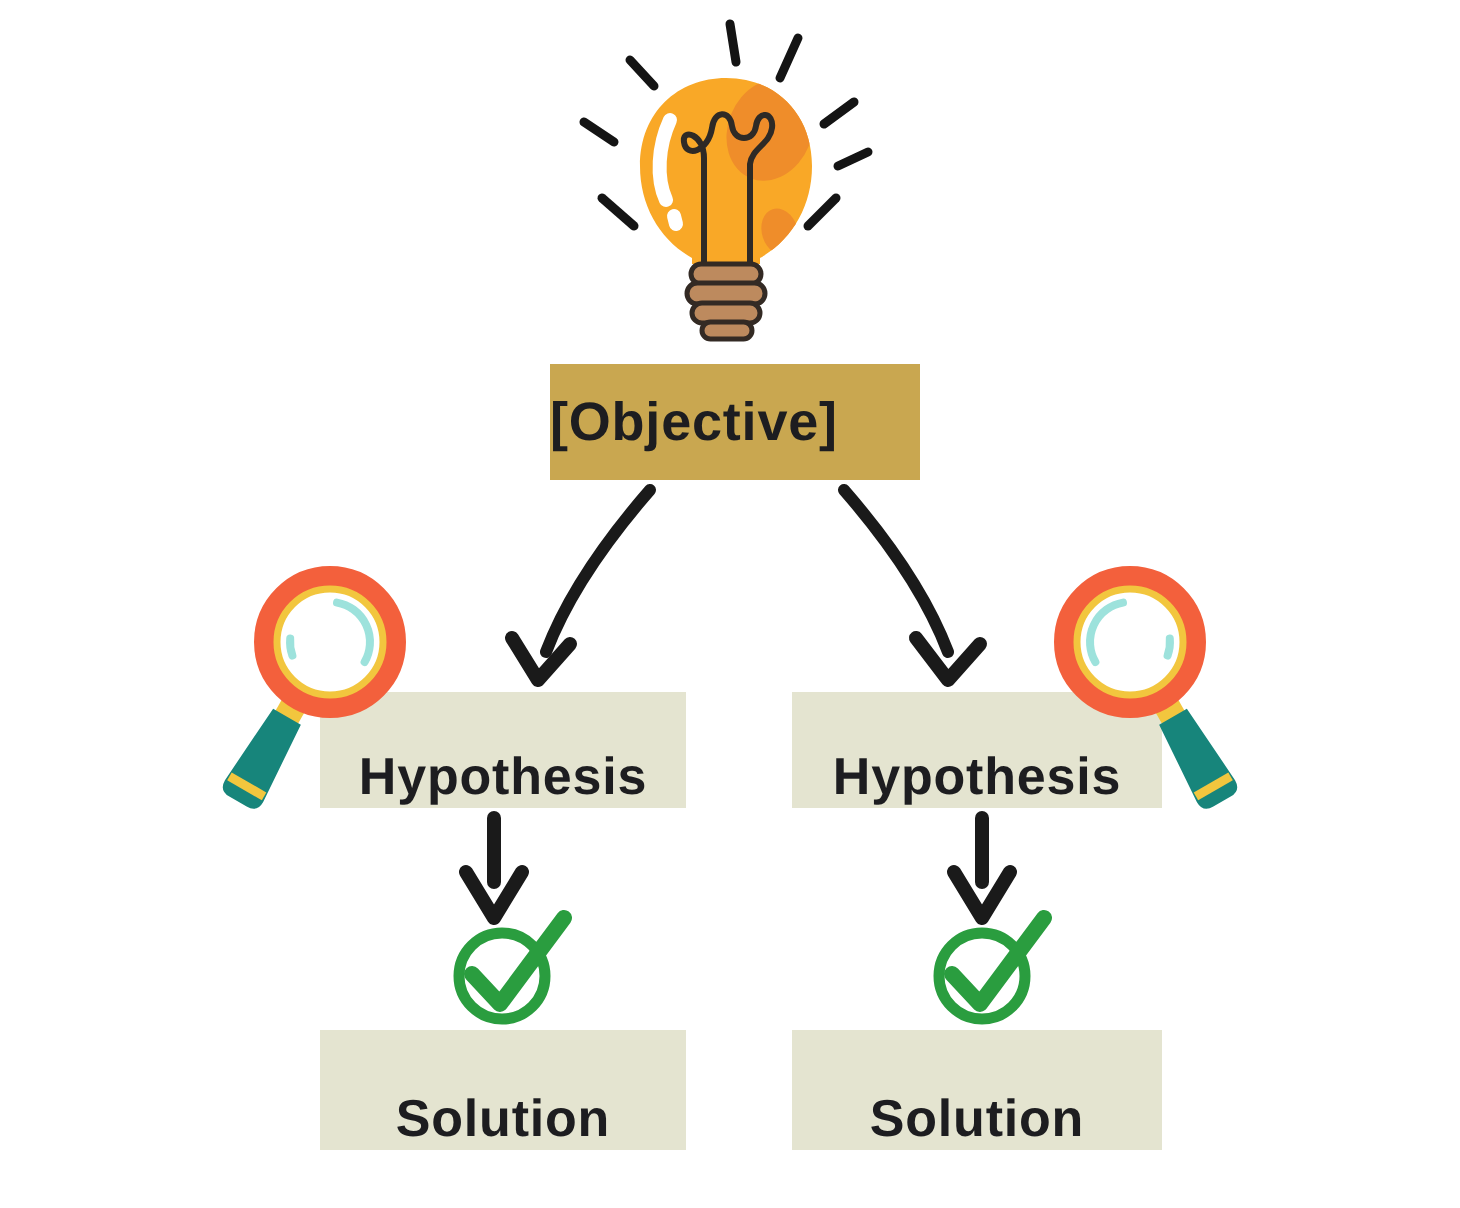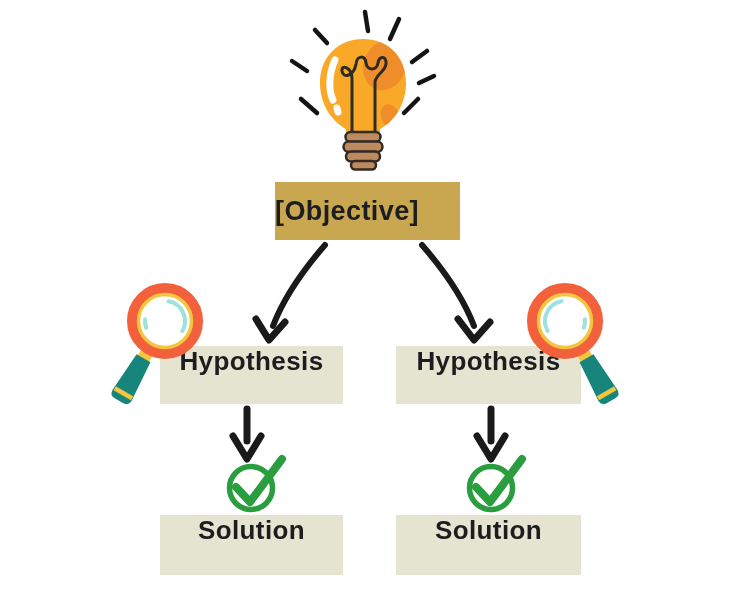--- a/index.html
+++ b/index.html
@@ -9,21 +9,21 @@
     height: 604px;
     background: #ffffff;
     overflow: hidden;
     font-family: "Liberation Sans", "DejaVu Sans", sans-serif;
   }
   .abs { position: absolute; }
   .node-box {
     position: absolute;
     background: #e4e4d0;
     display: flex;
-    align-items: flex-start;
+    align-items: flex-end;
     justify-content: center;
     z-index: 2;
   }
   .node-label {
     font-weight: 700;
     font-size: 26px;
     color: #1d1d20;
     letter-spacing: 0.4px;
   }
   #objective-box {

